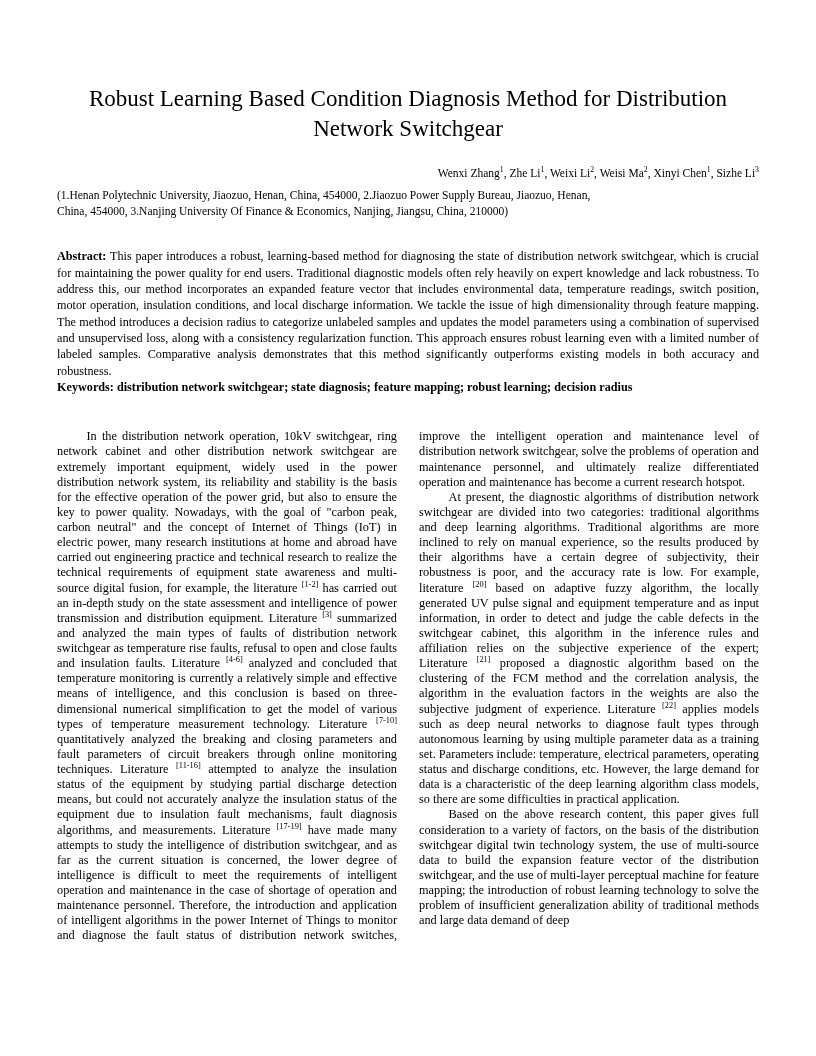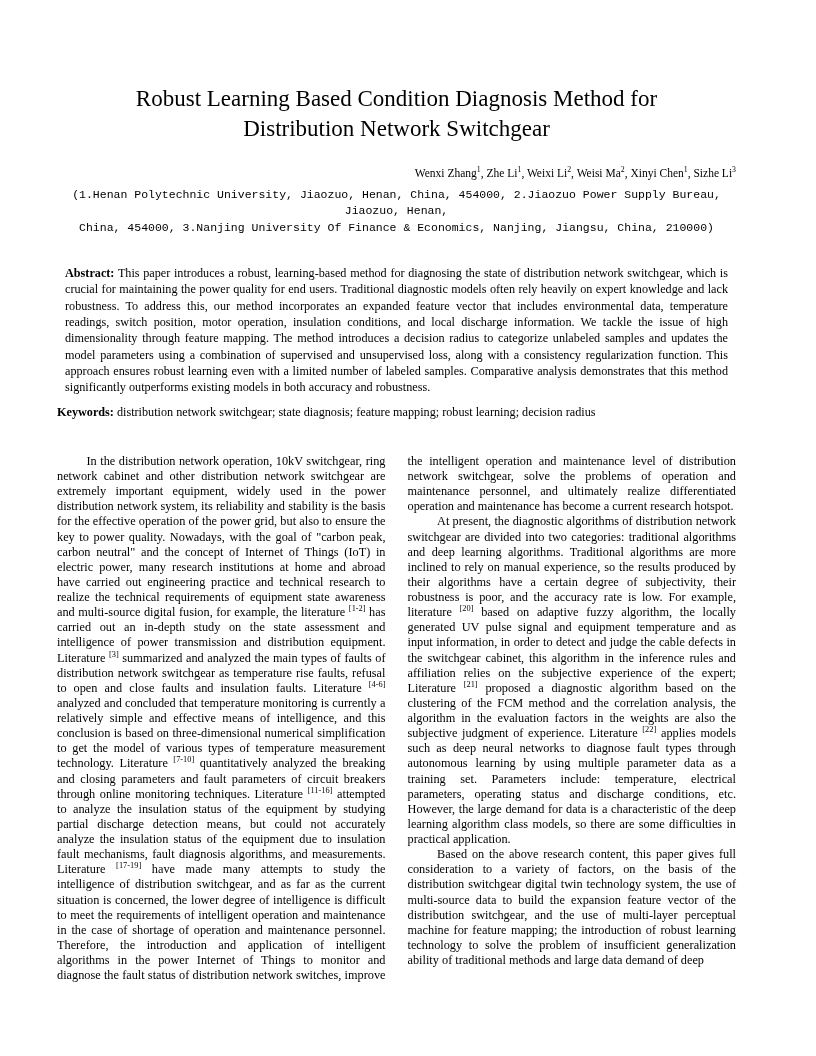--- a/index.html
+++ b/index.html
@@ -8,53 +8,53 @@
     width: 816px;
     height: 1056px;
     background: #ffffff;
     color: #000000;
     font-family: "Liberation Serif", "DejaVu Serif", serif;
     overflow: hidden;
   }
   .page {
     width: 816px;
     height: 962px;
-    padding: 84px 80px 28px 57px;
+    padding: 84px 57px 28px 57px;
   }
   .title {
     font-weight: 400;
     font-size: 23px;
     line-height: 1.32;
     text-align: center;
     margin: 0 28px 20px 28px;
   }
   .authors {
     text-align: right;
     font-size: 11.5px;
     line-height: 1.4;
     margin: 0 0 6px 0;
   }
   .affiliations {
-    text-align: center;
+    text-align: left;
     font-size: 11.5px;
     line-height: 1.45;
     margin: 0 0 28px 0;
-    font-family: Liberation Mono, monospace;
   }
   .abstract-block {
     font-size: 12.2px;
     line-height: 1.34;
   }
   .meta-par {
-    margin: 8px;
+    margin: 0;
     text-align: justify;
   }
   .keywords-par {
     margin: 0;
     text-align: left;
+    font-weight: bold;
   }
   .body-columns {
     margin-top: 34px;
     column-count: 2;
     column-gap: 22px;
     font-size: 12.3px;
     line-height: 1.23;
   }
   .section-heading {
     font-size: 14px;

